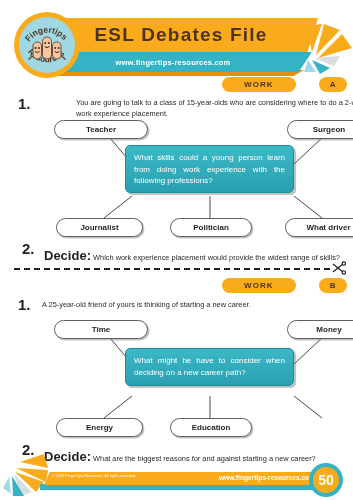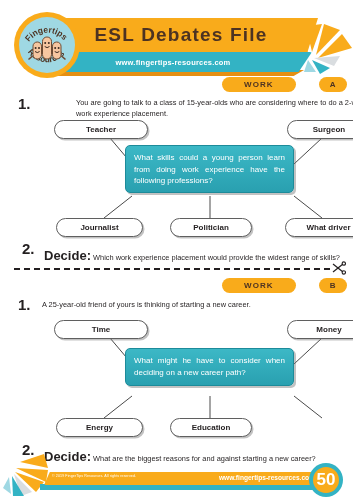--- a/index.html
+++ b/index.html
@@ -134,21 +134,21 @@
     white-space:nowrap;
   }
   .pagebadge{
     position:absolute;left:309px;top:463px;width:34px;height:34px;
     border-radius:50%;background:#33b3c4;
   }
   .pagebadge-inner{
     position:absolute;left:4px;top:4px;width:26px;height:26px;
     border-radius:50%;background:#f9ab1b;
     display:flex;align-items:center;justify-content:center;
-    font-size:17px;font-weight:bold;color:#ffffff;
+    font-size:14px;font-weight:bold;color:#ffffff;
   }
 </style>
 </head>
 <body>
 
 <div class="page">
 
   <div class="burst" style="left:300px;top:22px;width:53px;height:58px;">
     <svg width="53" height="58" viewBox="0 0 53 58">
       <polygon points="6,4 22,2 12,30" fill="#f9ab1b"></polygon>
@@ -216,21 +216,21 @@
       <line x1="78" y1="20" x2="100" y2="46" stroke="#4a4a4a" stroke-width="1"></line>
       <line x1="290" y1="20" x2="262" y2="46" stroke="#4a4a4a" stroke-width="1"></line>
       <line x1="100" y1="78" x2="72" y2="100" stroke="#4a4a4a" stroke-width="1"></line>
       <line x1="178" y1="78" x2="178" y2="100" stroke="#4a4a4a" stroke-width="1"></line>
       <line x1="262" y1="78" x2="290" y2="100" stroke="#4a4a4a" stroke-width="1"></line>
     </svg>
 
     <div class="oval" style="left:22px;top:2px;width:92px;">Teacher</div>
     <div class="oval" style="left:255px;top:2px;width:82px;">Surgeon</div>
 
-    <div class="centerbox" style="left:93px;top:27px;width:169px;height:48px;">What skills could a young person learn from doing work experience have the following professions?</div>
+    <div class="centerbox" style="left:93px;top:27px;width:169px;height:48px;">What skills could a young person learn from doing work experience with the following professions?</div>
 
     <div class="oval" style="left:24px;top:100px;width:85px;">Journalist</div>
     <div class="oval" style="left:138px;top:100px;width:80px;">Politician</div>
     <div class="oval" style="left:253px;top:100px;width:85px;">What driver</div>
   </div>
 
   <div class="qnum" style="left:22px;top:240px;">2.</div>
   <div class="qtext" style="left:44px;top:246px;width:300px;">
     <span class="decide-lbl">Decide</span><span class="decide-lbl">:</span>
     <span>Which work experience placement would provide the widest range of skills?</span>

